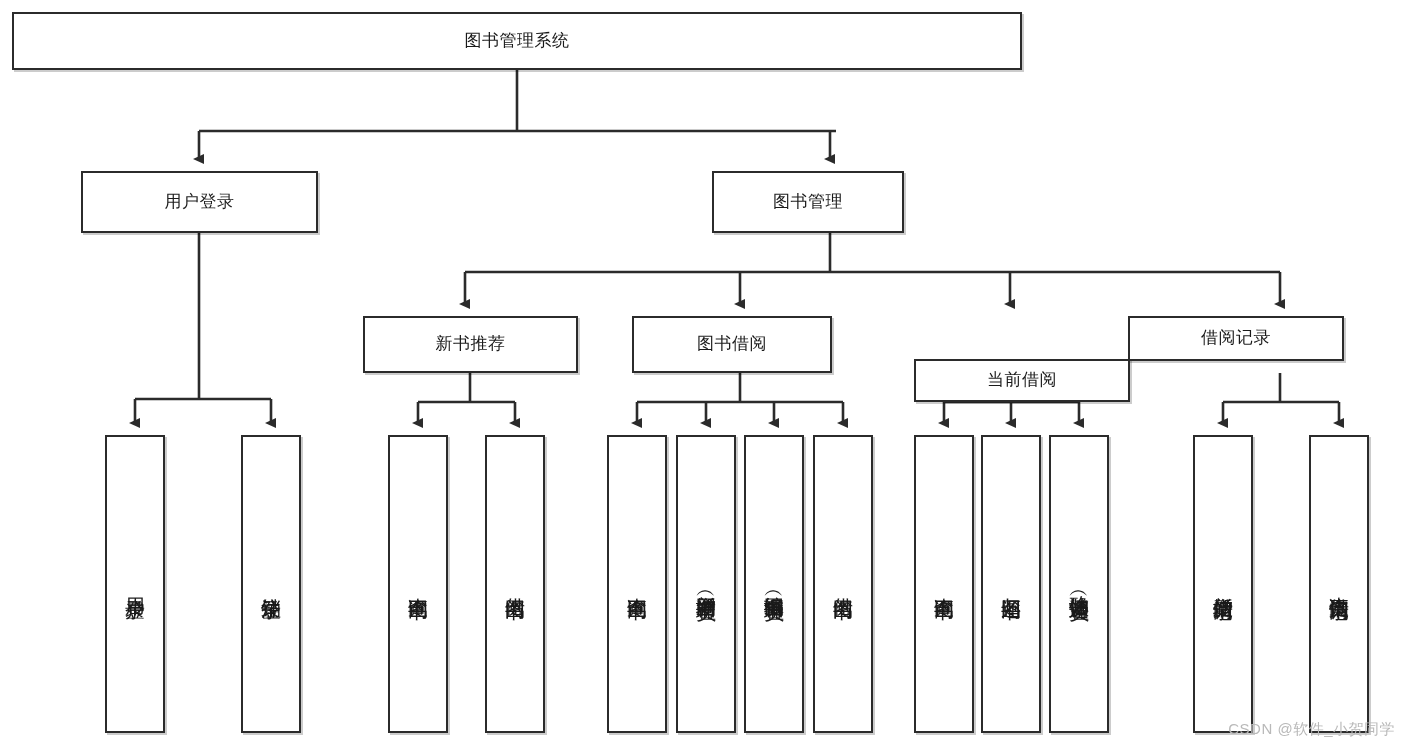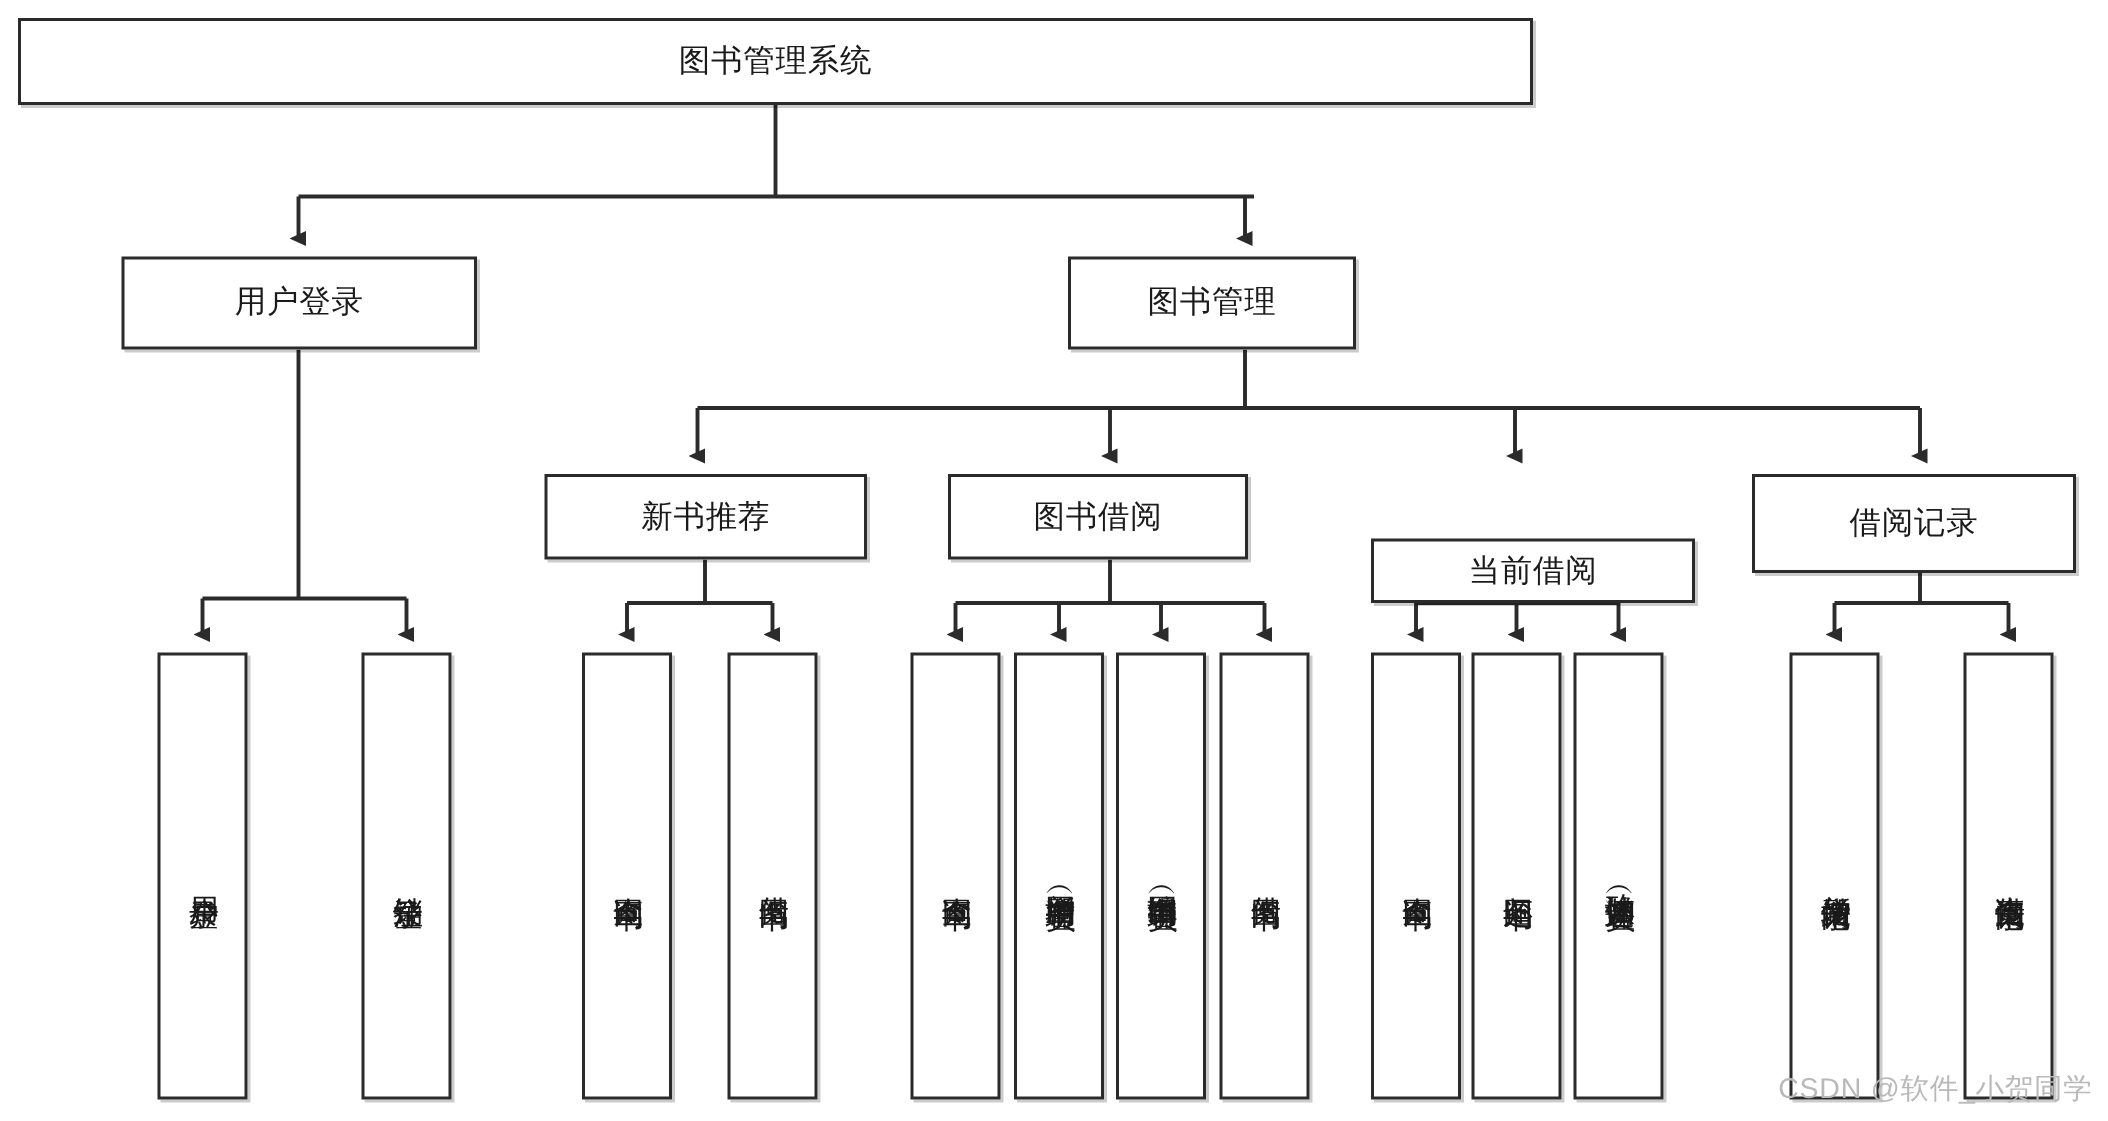--- a/index.html
+++ b/index.html
@@ -31,21 +31,21 @@
     background: #ffffff;
     display: flex;
     align-items: center;
     justify-content: center;
     color: #1a1a1a;
   }
   .node.shadow {
     box-shadow: 2px 2px 0 rgba(0,0,0,0.20);
   }
   .node-label {
-    font-size: 21px;
+    font-size: 17px;
     line-height: 1.1;
     letter-spacing: 0.5px;
     white-space: nowrap;
   }
   .leaf {
     position: absolute;
     box-sizing: border-box;
     border: 2px solid #2b2b2b;
     background: #ffffff;
     display: flex;
@@ -59,21 +59,21 @@
     font-size: 20px;
     line-height: 1.25;
     letter-spacing: 1px;
     color: #1a1a1a;
     white-space: nowrap;
   }
   #watermark {
     position: absolute;
     right: 10px;
     bottom: 8px;
-    font-size: 19px;
+    font-size: 15px;
     color: #b9b9b9;
     letter-spacing: 0.5px;
     white-space: nowrap;
     pointer-events: none;
   }
 </style>
 </head>
 <body>
 
 <div id="canvas">
@@ -141,21 +141,21 @@
 
   <div class="node shadow" style="left:363px; top:316px; width:215px; height:57px;">
     <span class="node-label">新书推荐</span>
   </div>
   <div class="node shadow" style="left:632px; top:316px; width:200px; height:57px;">
     <span class="node-label">图书借阅</span>
   </div>
   <div class="node shadow" style="left:914px; top:316px; width:216px; height:43px;margin-top:43px;">
     <span class="node-label">当前借阅</span>
   </div>
-  <div class="node shadow" style="left:1168px; top:316px; width:216px; height:66px;">
+  <div class="node shadow" style="left:1128px; top:316px; width:216px; height:45px;">
     <span class="node-label">借阅记录</span>
   </div>
 
   <div class="leaf" style="left:105px; top:435px; width:60px; height:298px;">
     <span class="leaf-label">用户登录</span>
   </div>
   <div class="leaf" style="left:241px; top:435px; width:60px; height:298px;">
     <span class="leaf-label">注销登录</span>
   </div>
 

